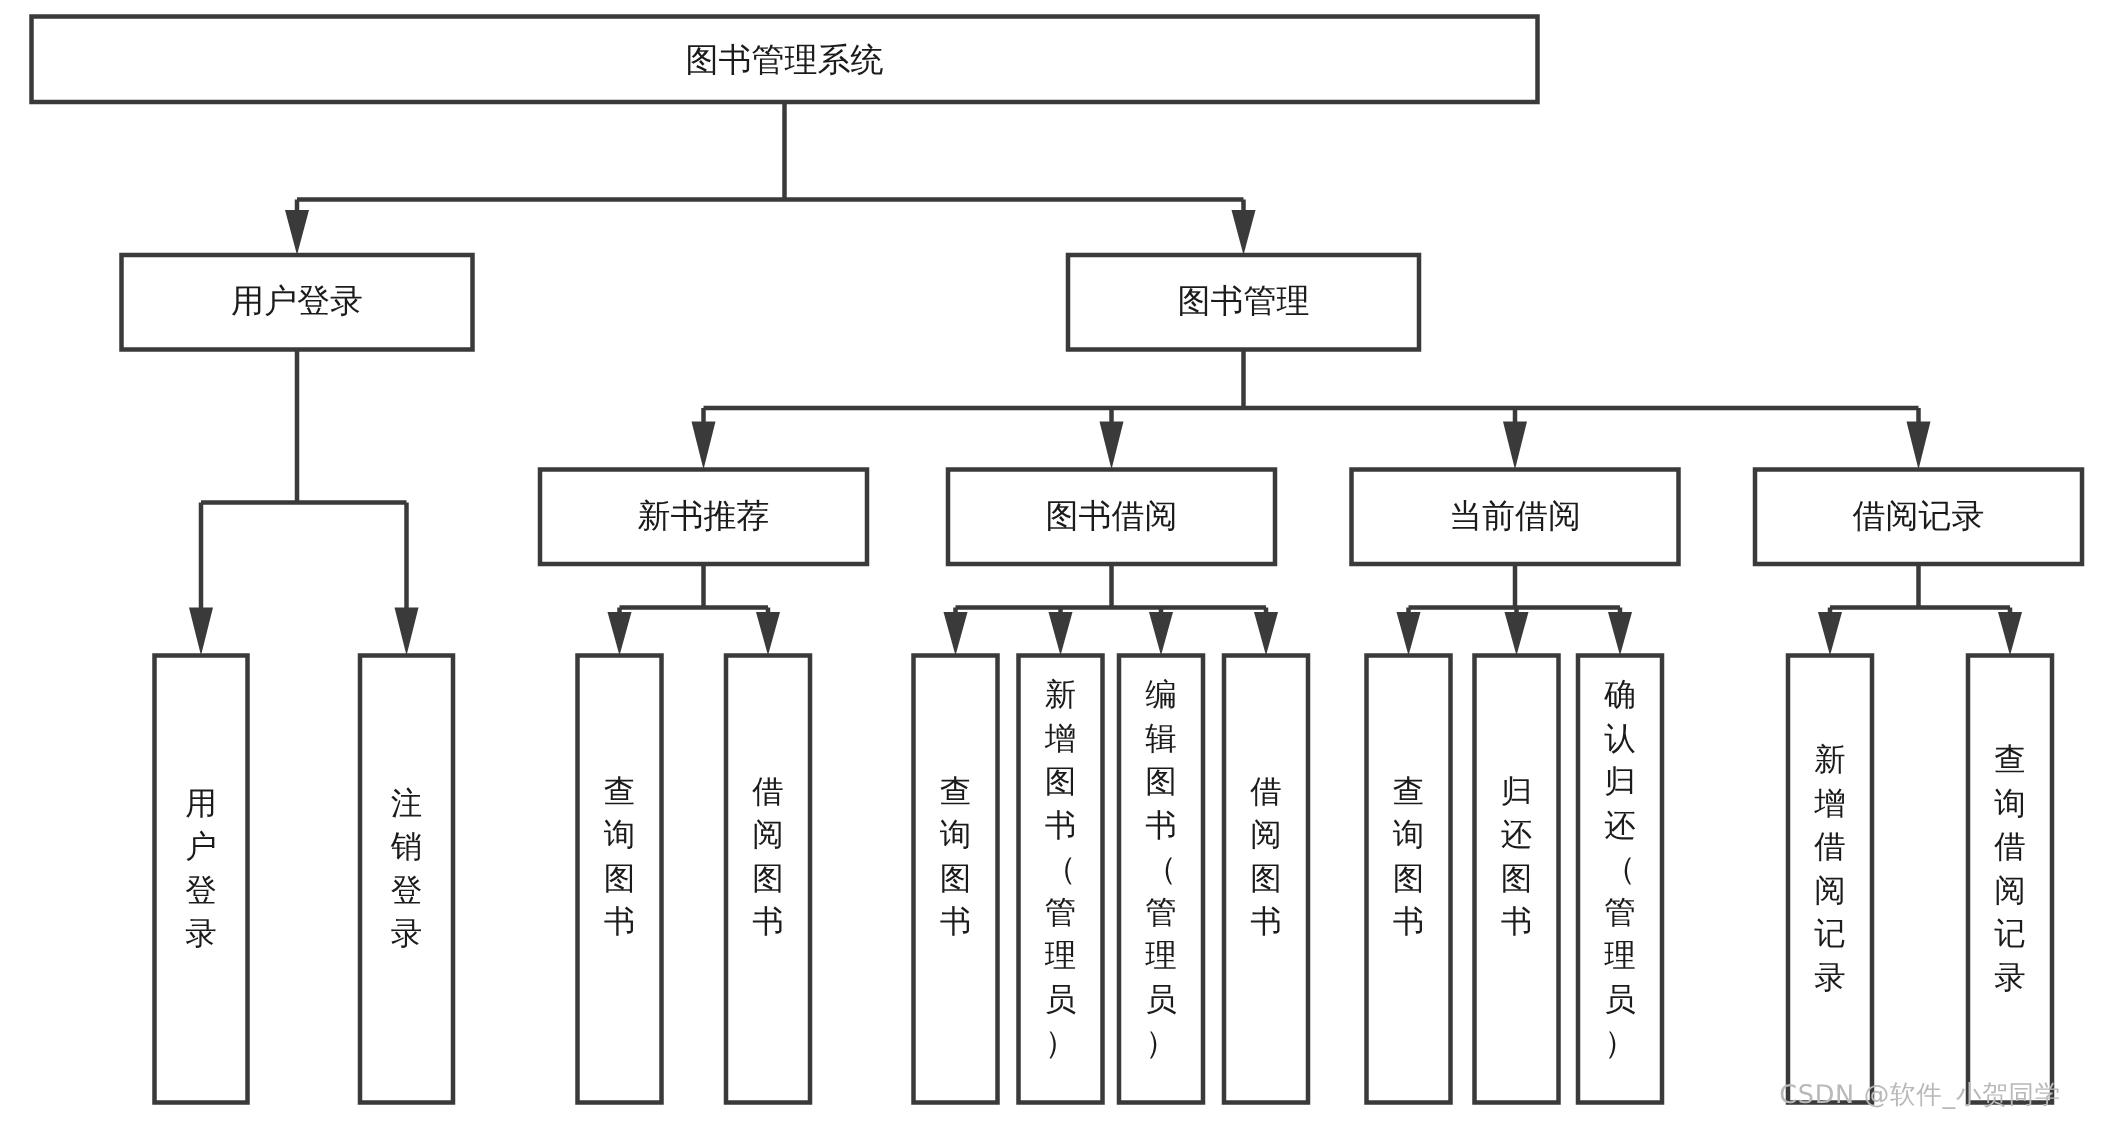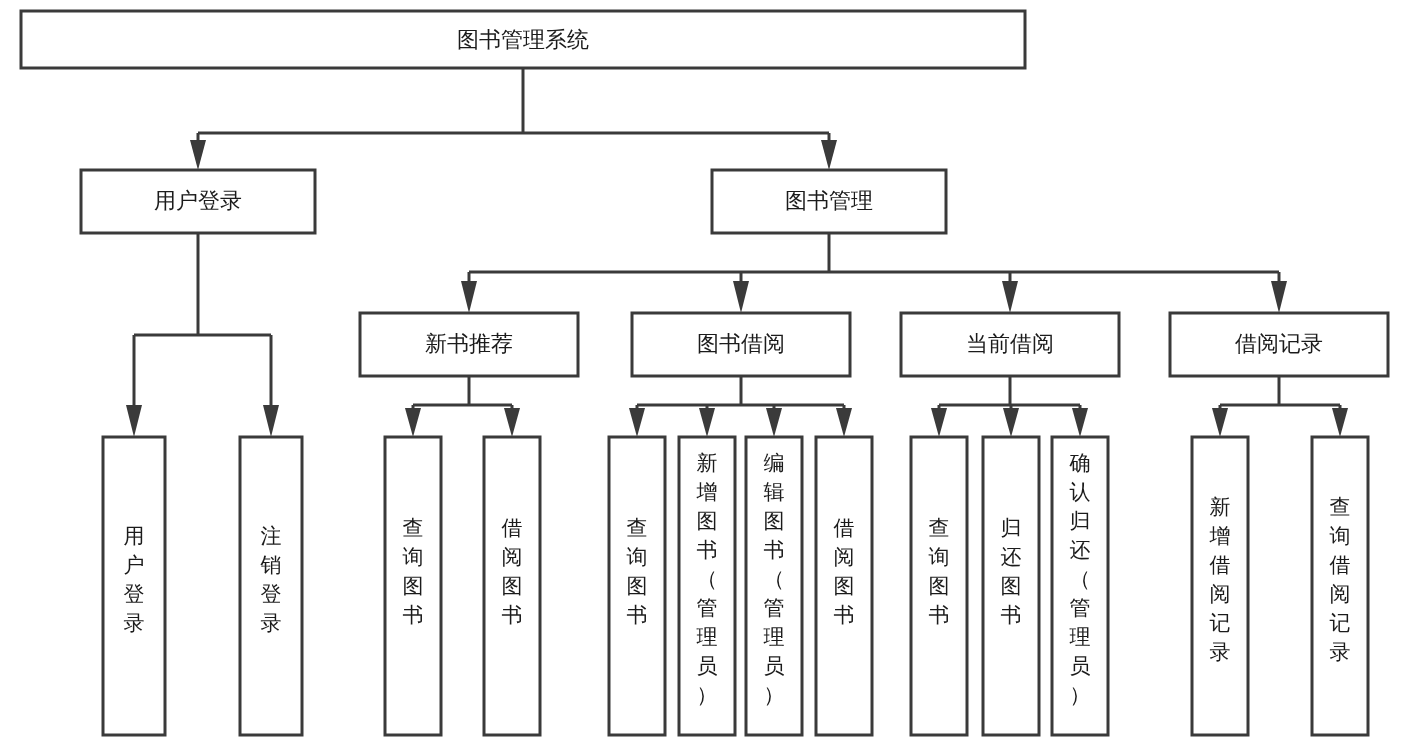--- a/index.html
+++ b/index.html
@@ -232,13 +232,14 @@
         <text class="node-label-v"><tspan x="1220" y="513.5">新</tspan><tspan x="1220" y="542.5">增</tspan><tspan x="1220" y="571.5">借</tspan><tspan x="1220" y="600.5">阅</tspan><tspan x="1220" y="629.5">记</tspan><tspan x="1220" y="658.5">录</tspan></text>
       </g>
 
       <g>
         <rect class="node-box" x="1312" y="437" width="56" height="298"></rect>
         <text class="node-label-v"><tspan x="1340" y="513.5">查</tspan><tspan x="1340" y="542.5">询</tspan><tspan x="1340" y="571.5">借</tspan><tspan x="1340" y="600.5">阅</tspan><tspan x="1340" y="629.5">记</tspan><tspan x="1340" y="658.5">录</tspan></text>
       </g>
     </g>
   </svg>
 
+  <div class="watermark">CSDN @软件_小贺同学</div>
 </div>
 
 </body></html>

